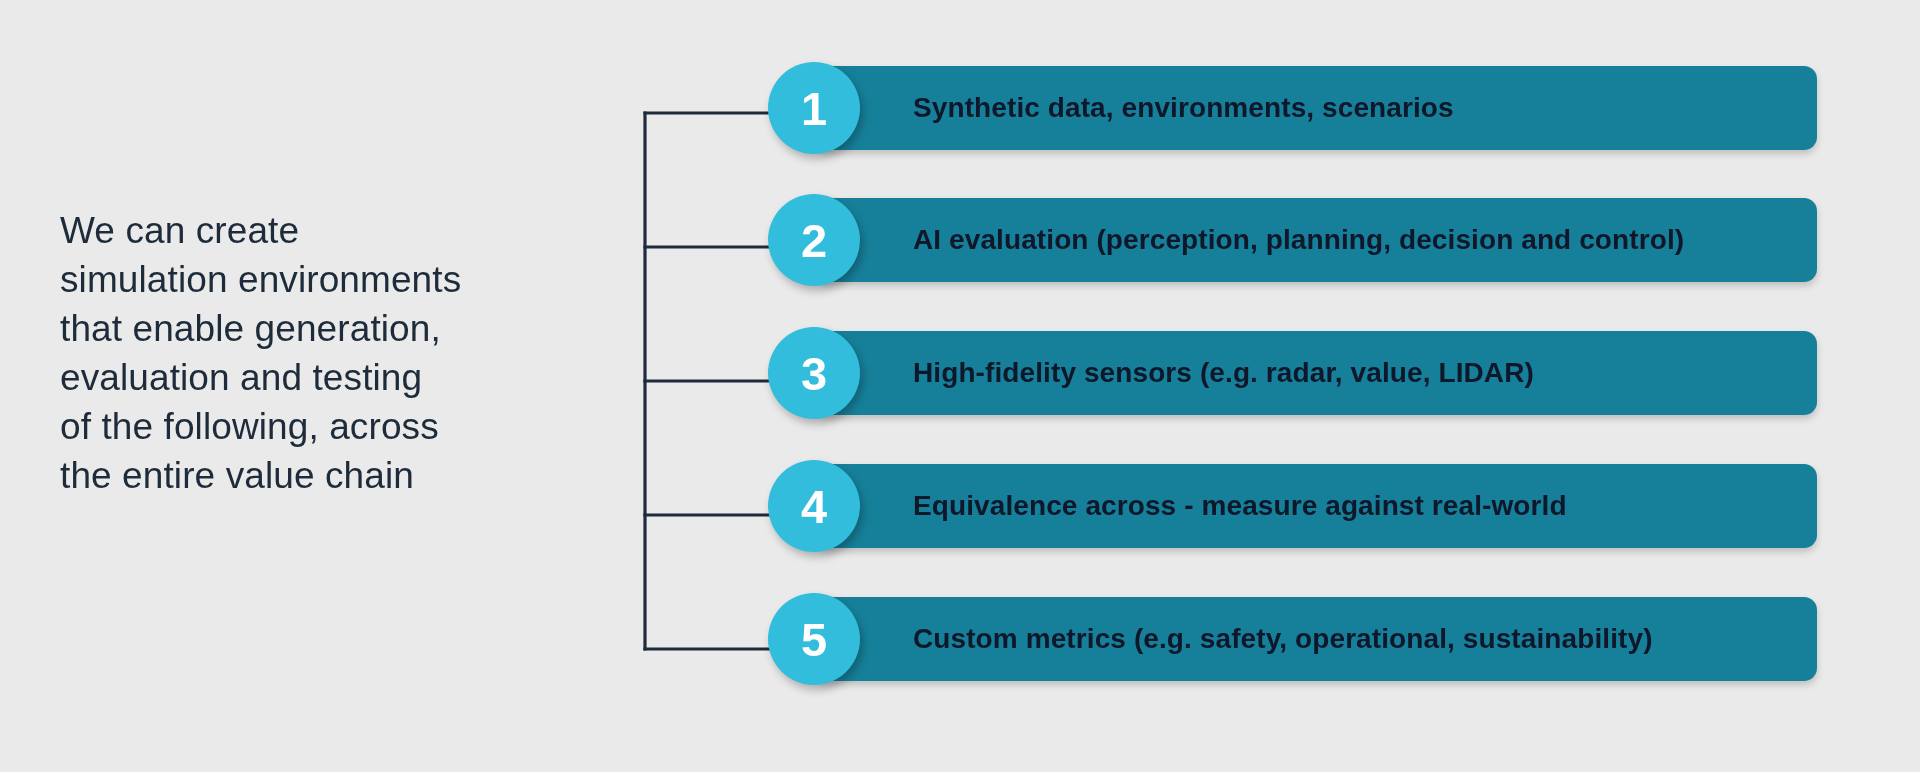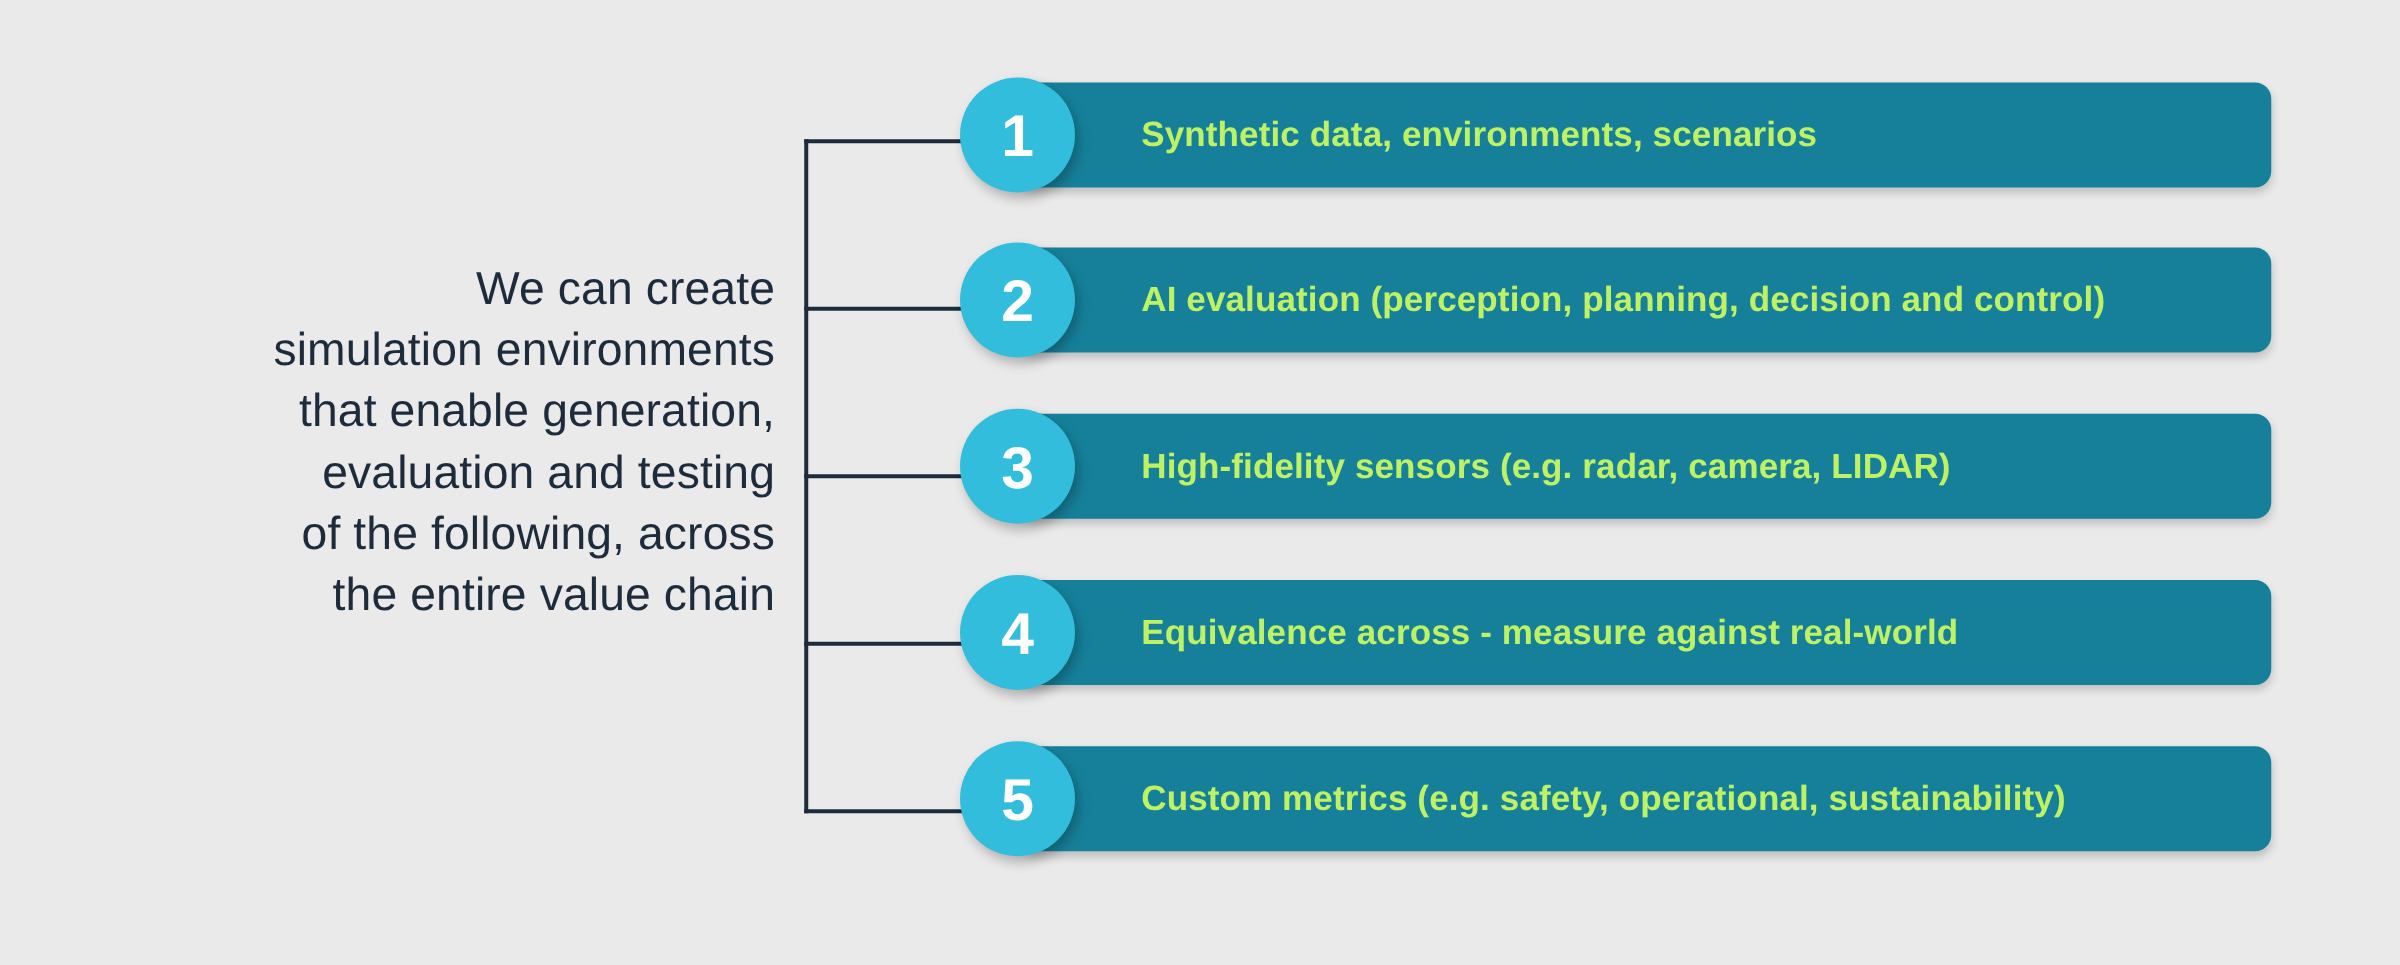--- a/index.html
+++ b/index.html
@@ -20,21 +20,21 @@
     height: 772px;
     background: #eaeaea;
   }
 
   
   #intro-block {
     position: absolute;
     left: 60px;
     top: 206px;
     width: 560px;
-    text-align: right;
+    text-align: left;
     color: #1d2b3a;
     font-size: 37px;
     line-height: 49px;
     font-weight: 400;
     letter-spacing: 0.1px;
     white-space: pre-line;
   }
 
   
   #connector {
@@ -60,21 +60,21 @@
     right: 0;
     height: 84px;
     background: #16809a;
     border-radius: 13px;
     box-shadow: 0 4px 7px rgba(0,0,0,0.18);
     display: flex;
     align-items: center;
   }
   .row-label {
     margin-left: 97px;
-    color: #bef264;
+    color: #0f172a;
     font-size: 28px;
     font-weight: 600;
     letter-spacing: 0.1px;
     white-space: nowrap;
   }
   .row-badge {
     position: absolute;
     left: 0;
     top: -4px;
     width: 92px;
@@ -129,21 +129,21 @@
 
   <div class="row" id="row-1">
     <div class="row-bar">
       <span class="row-label">AI evaluation (perception, planning, decision and control)</span>
     </div>
     <div class="row-badge">2</div>
   </div>
 
   <div class="row" id="row-2">
     <div class="row-bar">
-      <span class="row-label">High-fidelity sensors (e.g. radar, camera, LIDAR)</span>
+      <span class="row-label">High-fidelity sensors (e.g. radar, value, LIDAR)</span>
     </div>
     <div class="row-badge">3</div>
   </div>
 
   <div class="row" id="row-3">
     <div class="row-bar">
       <span class="row-label">Equivalence across - measure against real-world</span>
     </div>
     <div class="row-badge">4</div>
   </div>

